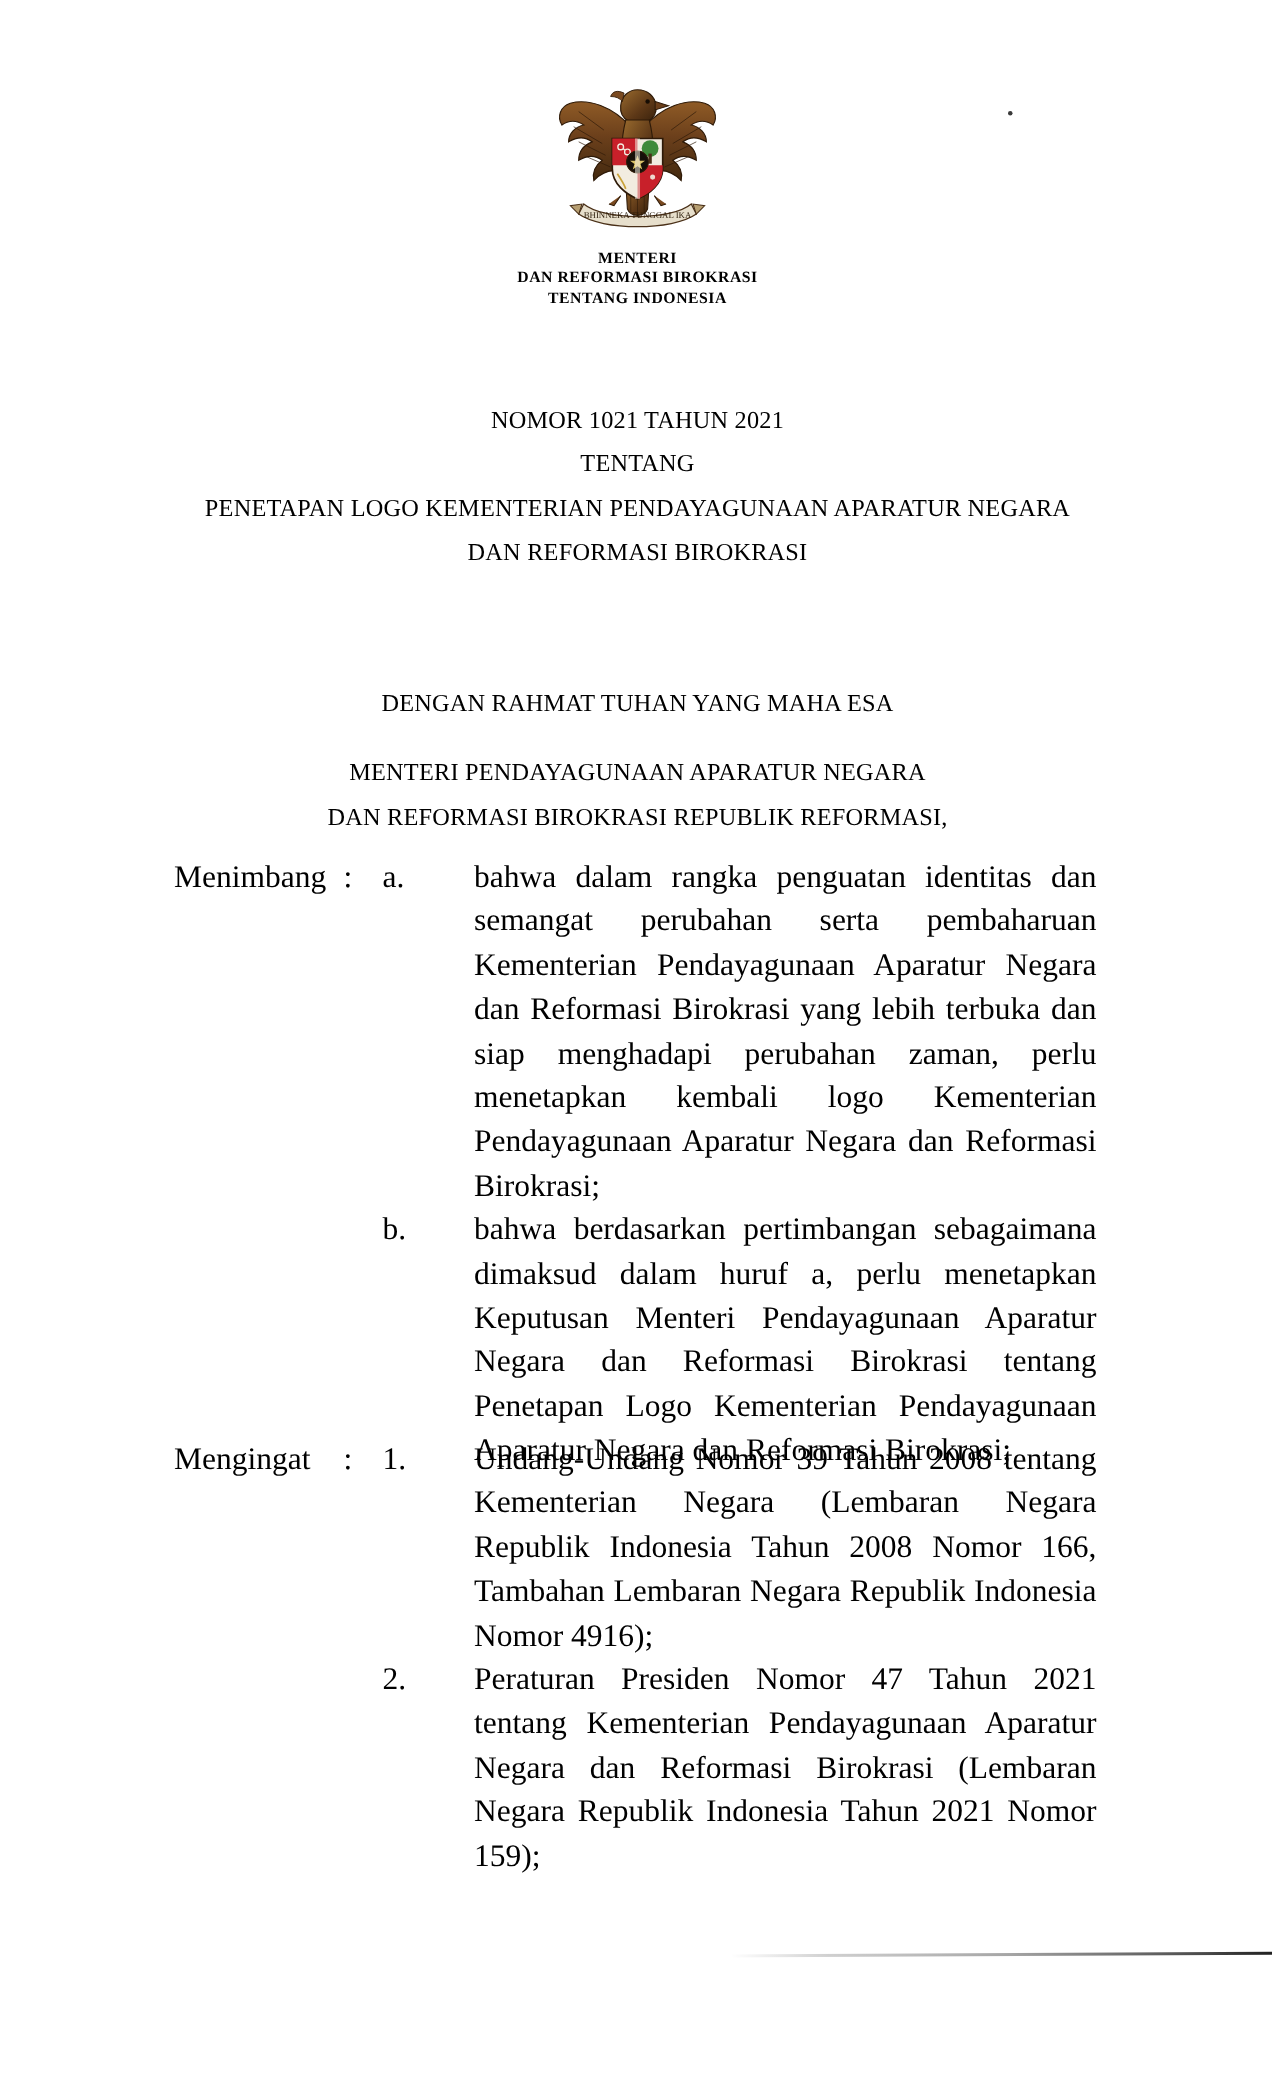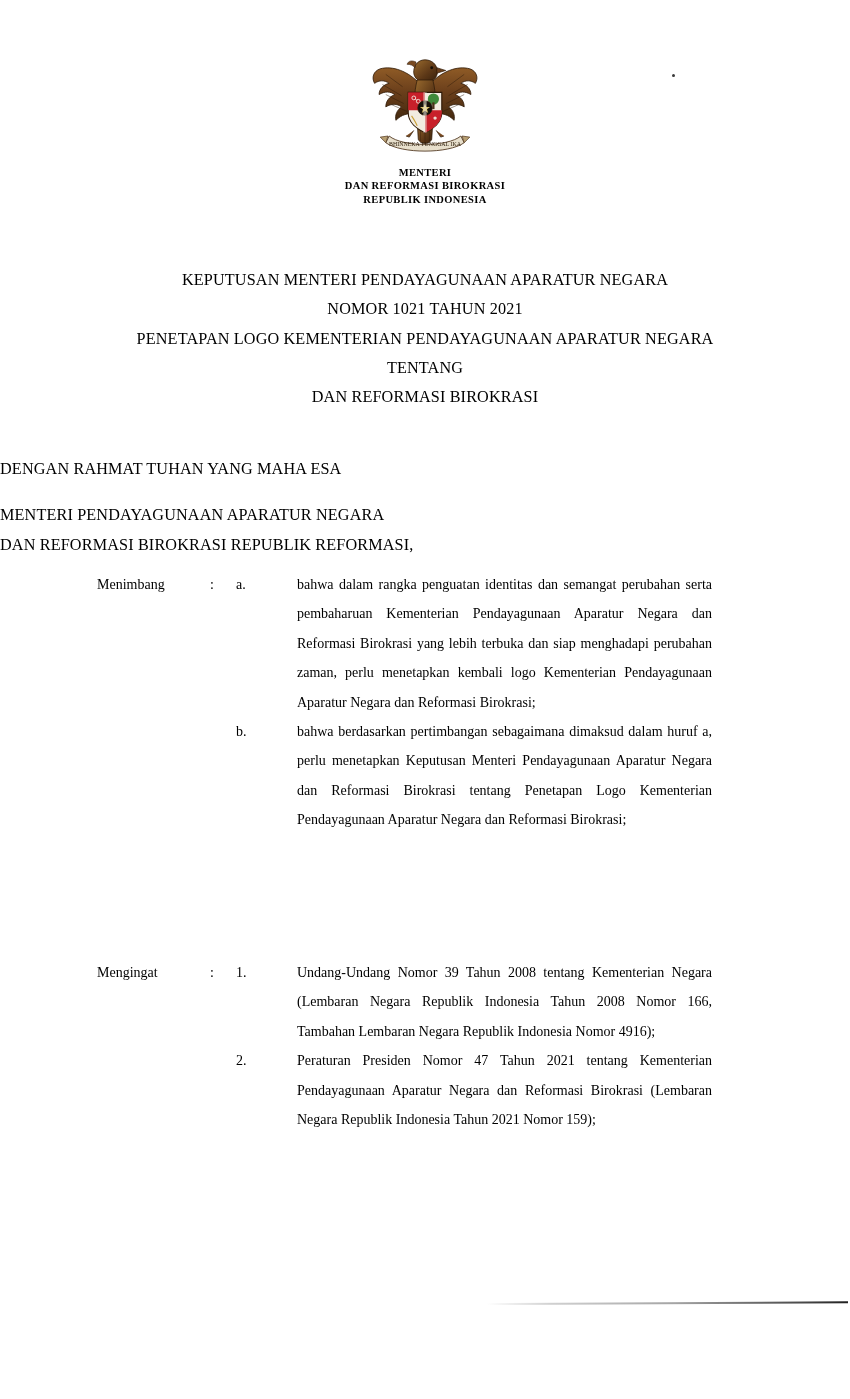--- a/index.html
+++ b/index.html
@@ -58,33 +58,33 @@
     font-size: 16.2px;
     line-height: 29.3px;
     letter-spacing: 0.15px;
   }
 
   .subtitle-block {
     position: absolute;
     left: 0;
     top: 455px;
     width: 850px;
-    text-align: left;
+    text-align: center;
     font-size: 16.2px;
     line-height: 29.3px;
     letter-spacing: 0.15px;
   }
   .subtitle-block .gap { height: 17px; }
 
   
   .clause-section {
     position: absolute;
-    left: 97px;
+    left: 116px;
     width: 615px;
-    font-size: 14px;
+    font-size: 21px;
     line-height: 29.4px;
   }
   #menimbang-section { top: 570px; }
   #mengingat-section { top: 958px; }
 
   .clause-row {
     display: flex;
     align-items: flex-start;
   }
   .clause-label {
@@ -228,28 +228,27 @@
         <path d="M30 162 L20 152 L34 150 Z" fill="#b79f72" stroke="#4a3018" stroke-width="1.2"></path>
         <path d="M170 162 L180 152 L166 150 Z" fill="#b79f72" stroke="#4a3018" stroke-width="1.2"></path>
         <text x="100" y="167" font-size="10.5" font-family="Liberation Serif, serif" fill="#2b1c0a" text-anchor="middle">BHINNEKA TUNGGAL IKA</text>
       </g>
     </svg>
   </div>
 
   <div class="ministry-head">
     <div>MENTERI</div>
     <div>DAN REFORMASI BIROKRASI</div>
-    <div>REPUBLIK INDONESIA</div>
+    <div>TENTANG INDONESIA</div>
   </div>
 
   <div class="title-block">
-    <div>KEPUTUSAN MENTERI PENDAYAGUNAAN APARATUR NEGARA</div>
     <div>NOMOR 1021 TAHUN 2021</div>
+    <div>TENTANG</div>
     <div>PENETAPAN LOGO KEMENTERIAN PENDAYAGUNAAN APARATUR NEGARA</div>
-    <div>TENTANG</div>
     <div>DAN REFORMASI BIROKRASI</div>
   </div>
 
   <div class="subtitle-block">
     <div>DENGAN RAHMAT TUHAN YANG MAHA ESA</div>
     <div class="gap"></div>
     <div>MENTERI PENDAYAGUNAAN APARATUR NEGARA</div>
     <div>DAN REFORMASI BIROKRASI REPUBLIK REFORMASI,</div>
   </div>
 

